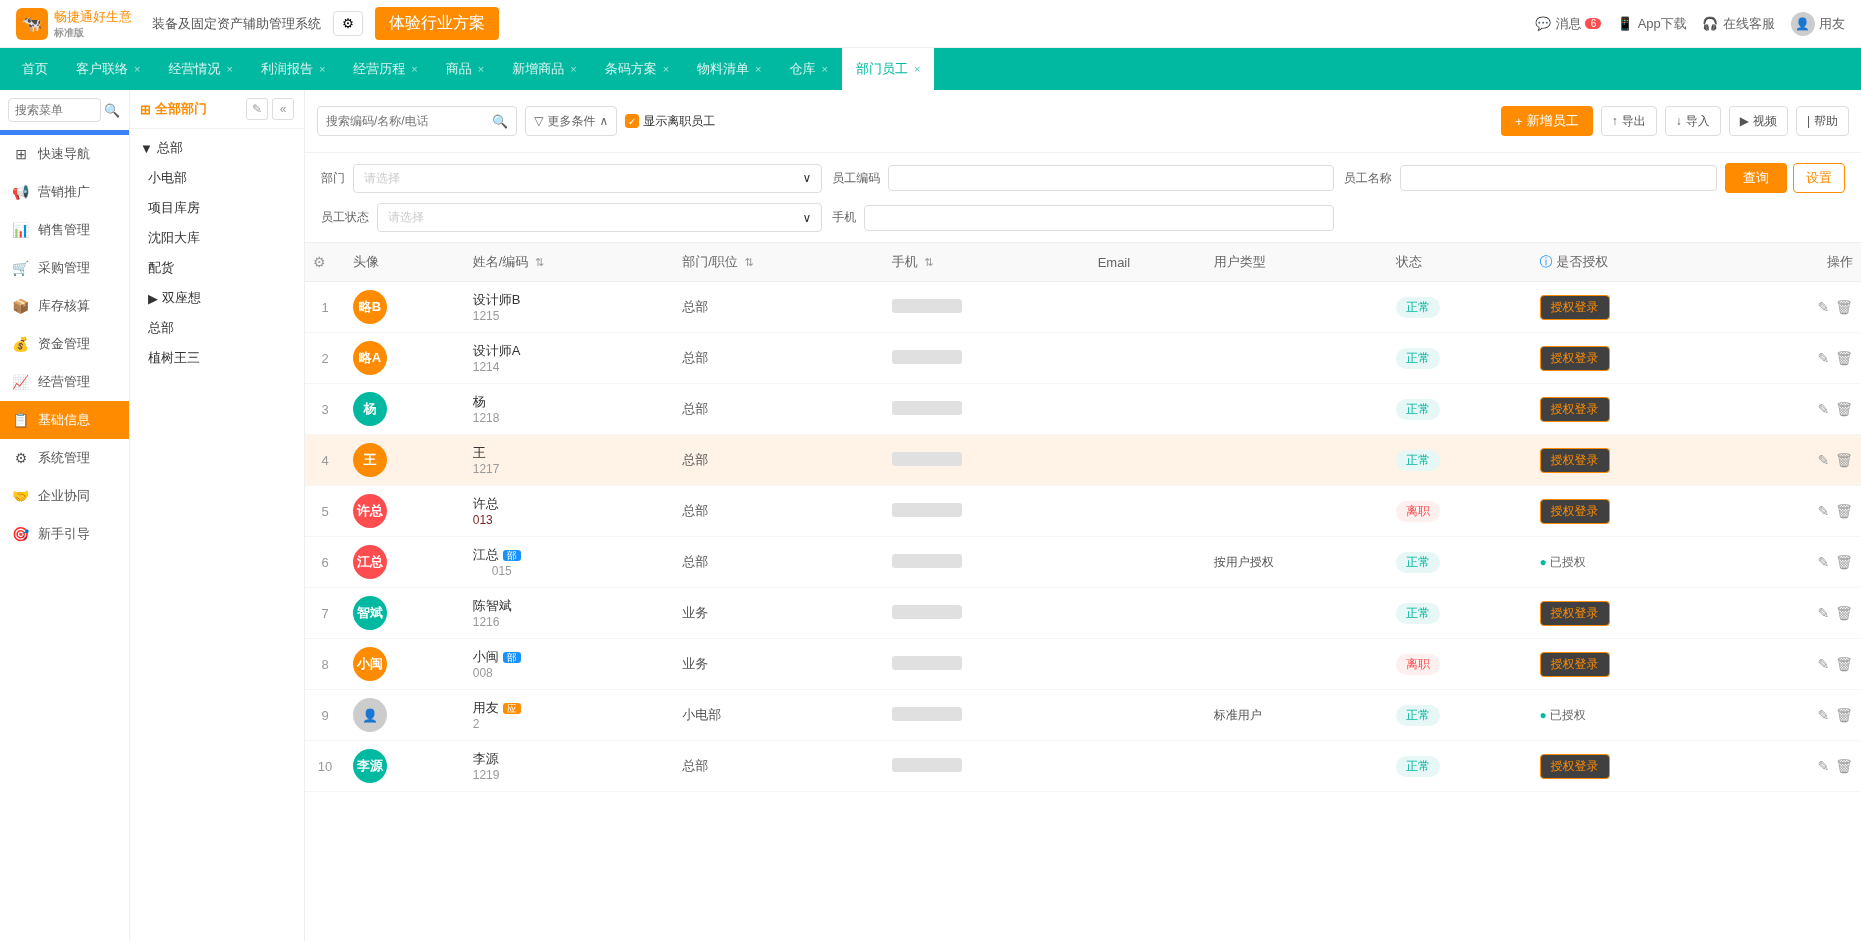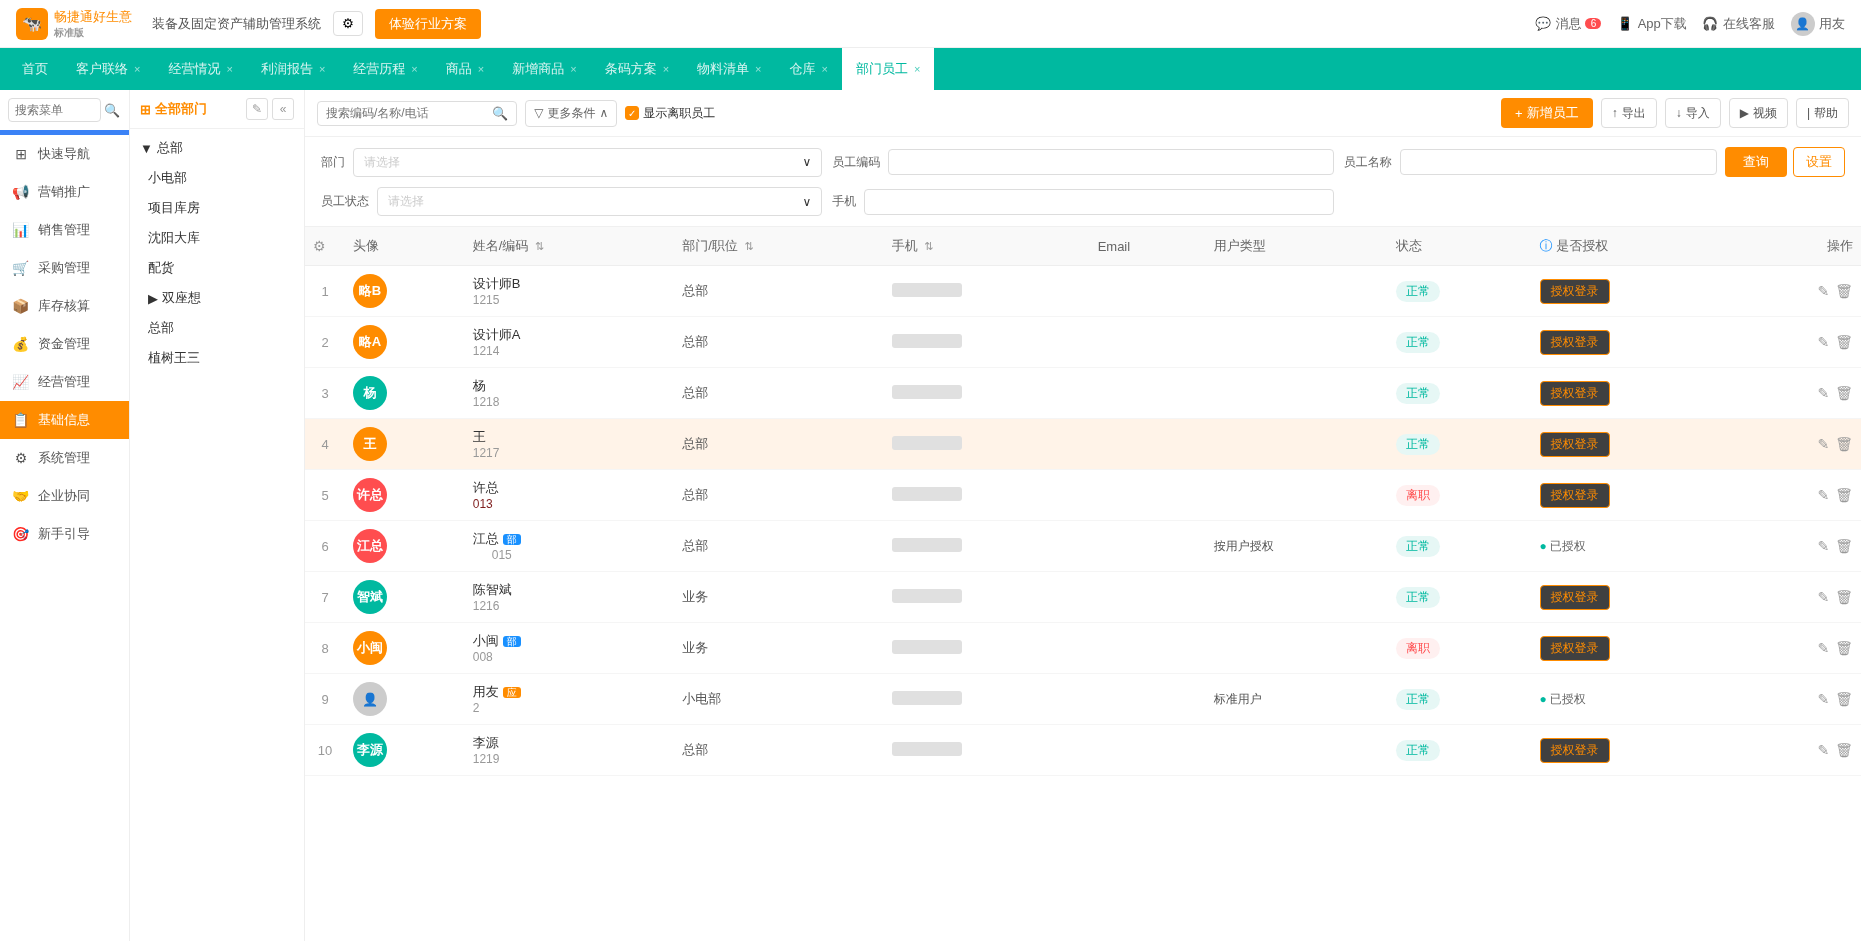--- a/index.html
+++ b/index.html
@@ -7,21 +7,21 @@
 
     
     .app-container { display: flex; flex-direction: column; height: 941px; }
     .top-bar { display: flex; align-items: center; background: #fff; height: 48px; padding: 0 16px; border-bottom: 1px solid #eee; justify-content: space-between; }
     .top-bar-left { display: flex; align-items: center; gap: 12px; }
     .brand { display: flex; align-items: center; gap: 6px; font-size: 14px; font-weight: bold; color: #ff8c00; }
     .brand-icon { width: 32px; height: 32px; background: #ff8c00; border-radius: 6px; display: flex; align-items: center; justify-content: center; color: white; font-size: 16px; }
     .top-bar-actions { display: flex; align-items: center; gap: 16px; color: #666; font-size: 13px; }
     .top-action { display: flex; align-items: center; gap: 4px; cursor: pointer; }
     .badge { background: #ff4d4f; color: white; border-radius: 10px; font-size: 10px; padding: 0 4px; min-width: 16px; text-align: center; }
-    .trial-btn { background: #ff8c00; color: white; border: none; border-radius: 4px; padding: 6px 14px; cursor: pointer; font-size: 13px; }
+    .trial-btn { background: #ff8c00; color: white; border: none; border-radius: 4px; padding: 6px 14px; cursor: pointer; font-size: 16px; }
     .gear-btn { background: none; border: 1px solid #ddd; border-radius: 4px; padding: 4px 8px; cursor: pointer; }
 
     
     .nav-tabs { background: #00b9a0; display: flex; align-items: center; height: 42px; padding: 0 8px; overflow: hidden; }
     .nav-tab { color: rgba(255,255,255,0.85); padding: 0 14px; height: 56px; display: flex; align-items: center; cursor: pointer; font-size: 13px; white-space: nowrap; position: relative; }
     .nav-tab.active { background: white; color: #00b9a0; border-radius: 4px 4px 0 0; }
     .nav-tab .close-x { margin-left: 6px; font-size: 11px; opacity: 0.7; }
 
     
     .main-area { display: flex; flex: 1; overflow: hidden; }
@@ -42,21 +42,21 @@
     .dept-header-icons { display: flex; gap: 4px; }
     .dept-icon-btn { width: 22px; height: 22px; border: 1px solid #ddd; border-radius: 3px; display: flex; align-items: center; justify-content: center; cursor: pointer; font-size: 12px; color: #999; }
     .dept-tree { padding: 4px 0; }
     .dept-node { padding: 6px 10px; cursor: pointer; font-size: 13px; color: #333; display: flex; align-items: center; gap: 4px; }
     .dept-node.indent1 { padding-left: 18px; }
 
     
     .content-area { flex: 1; display: flex; flex-direction: column; overflow: hidden; background: white; }
 
     
-    .filter-bar { padding: 8px 12px; border-bottom: 1px solid #f0f0f0; display: flex; align-items: center; gap: 8px; background: white; }
+    .filter-bar { padding: 16px 12px; border-bottom: 1px solid #f0f0f0; display: flex; gap: 8px; background: white; }
     .filter-search { display: flex; align-items: center; border: 1px solid #ddd; border-radius: 4px; padding: 4px 8px; gap: 6px; }
     .filter-search input { border: none; outline: none; font-size: 12px; width: 160px; }
     .filter-more { display: flex; align-items: center; gap: 4px; color: #666; cursor: pointer; font-size: 12px; border: 1px solid #ddd; border-radius: 4px; padding: 4px 8px; }
     .filter-check { display: flex; align-items: center; gap: 4px; font-size: 12px; color: #333; }
     .filter-actions { margin-left: auto; display: flex; gap: 8px; }
     .btn-primary { background: #ff8c00; color: white; border: none; border-radius: 4px; padding: 6px 14px; cursor: pointer; font-size: 13px; display: flex; align-items: center; gap: 4px; }
     .btn-outline { background: white; color: #555; border: 1px solid #ddd; border-radius: 4px; padding: 5px 10px; cursor: pointer; font-size: 12px; display: flex; align-items: center; gap: 4px; }
 
     
     .search-form { padding: 10px 16px; border-bottom: 1px solid #f0f0f0; display: grid; grid-template-columns: 1fr 1fr 1fr; gap: 10px; background: white; }

